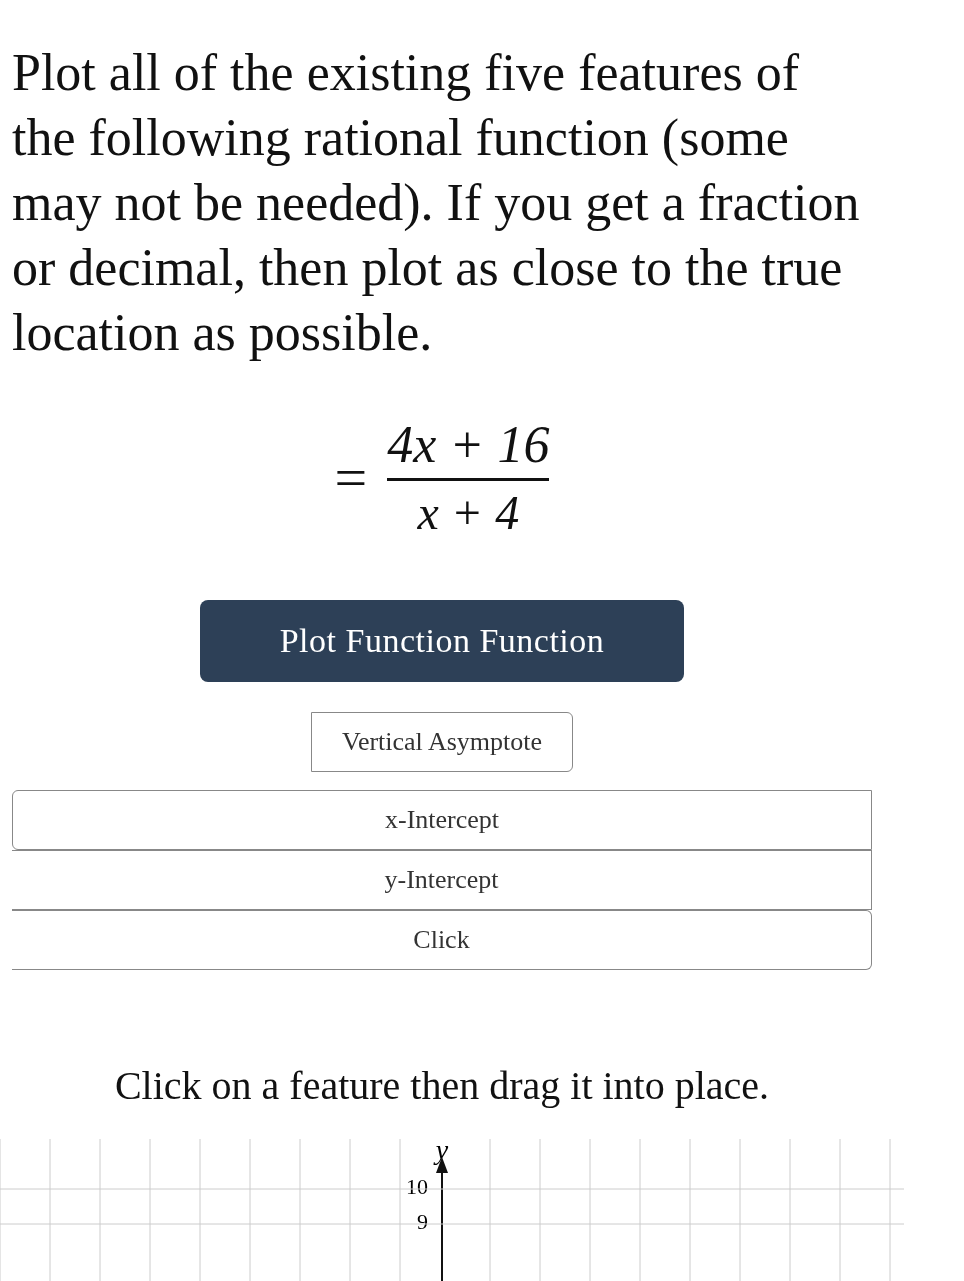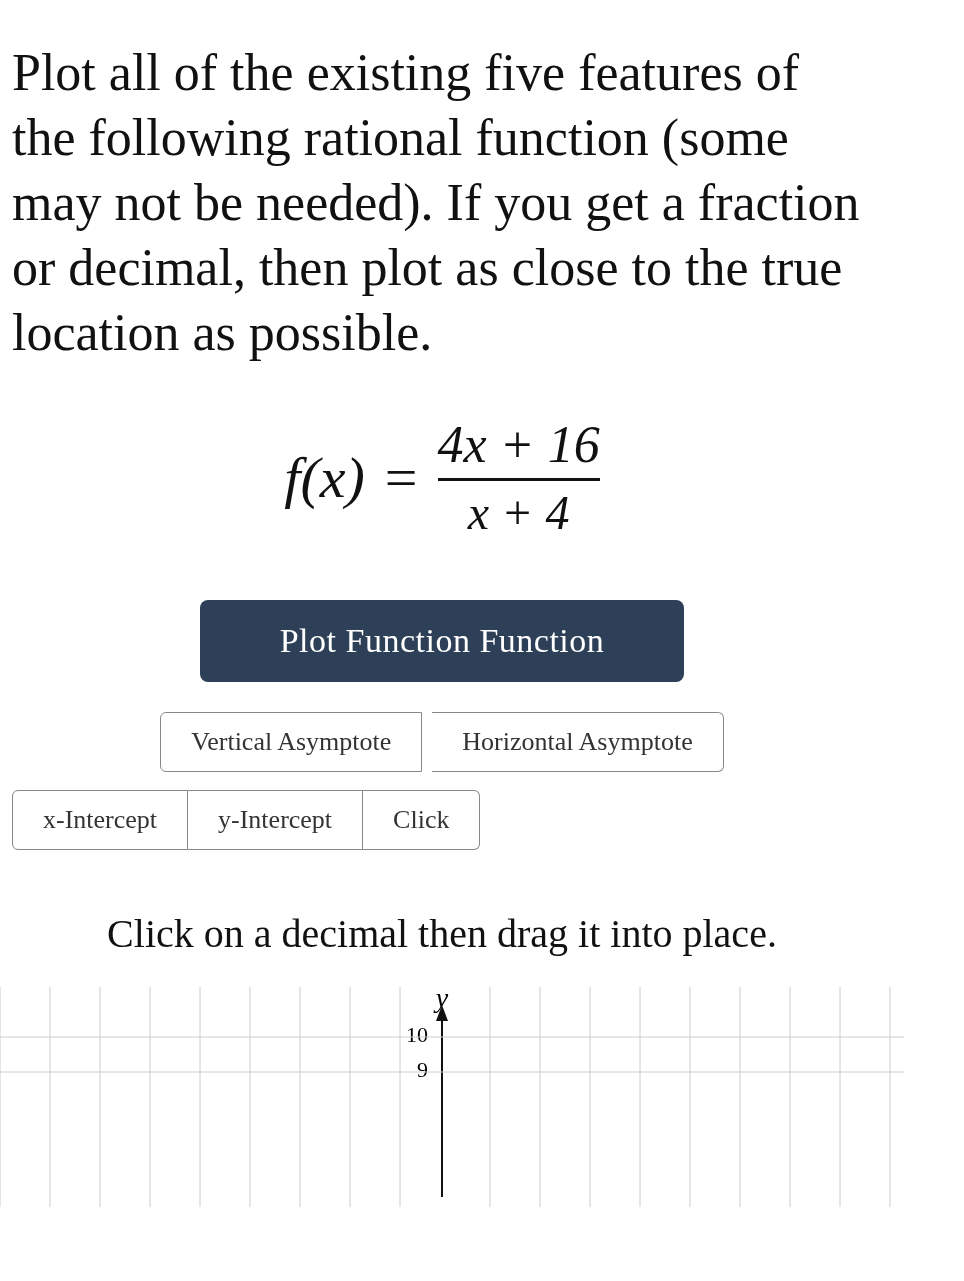--- a/index.html
+++ b/index.html
@@ -102,23 +102,24 @@
 
     .feature-buttons-row1 {
       display: flex;
       justify-content: center;
       gap: 10px;
       margin-bottom: 18px;
     }
 
     .feature-buttons-row2 {
       display: flex;
-      justify-content: flex-start;
+      justify-content: flex-end;
       gap: 0;
-      margin-bottom: 60px;
+      margin-bottom: 92px;
+      flex-direction: column;
     }
 
     .feature-btn {
       background: #ffffff;
       color: #333333;
       border: 1.5px solid #888888;
       padding: 14px 30px;
       font-size: 26px;
       font-family: Georgia, serif;
       cursor: pointer;
@@ -166,45 +167,43 @@
 <body>
 
 <div class="page-container">
 
   <div class="instruction-text">
     <span>Plot all of the existing five features of the following rational function (some may not be needed). If you get a fraction or decimal, then plot as close to the true location as possible.</span>
   </div>
 
   <div class="formula-container">
     <div class="formula">
-      <span class="fx-label">f(x)</span>
       <span class="equals">=</span>
       <span class="fraction">
         <span class="fraction-numerator">4x + 16</span>
         <span class="fraction-denominator">x + 4</span>
       </span>
     </div>
   </div>
 
   <div class="button-container">
     <button class="plot-button">Plot Function Function</button>
   </div>
 
   <div class="feature-buttons-row1">
     <button class="feature-btn">Vertical Asymptote</button>
-    <button class="feature-btn">Horizontal Asymptote</button>
   </div>
 
   <div class="feature-buttons-row2">
     <button class="feature-btn">x-Intercept</button>
     <button class="feature-btn">y-Intercept</button>
     <button class="feature-btn">Click</button>
   </div>
 
-  <div class="drag-instruction">Click on a decimal then drag it into place.</div>
+  <div class="drag-instruction">Click on a feature then drag it into place.</div>
 
   <div class="graph-area">
     <svg width="924" height="220" style="overflow: visible;">
 
       <text x="462" y="20" text-anchor="middle" class="y-axis-label" font-family="Georgia, serif" font-size="28" font-style="italic">y</text>
 
       <line x1="462" y1="30" x2="462" y2="210" stroke="#111" stroke-width="2"></line>
       <polygon points="462,18 456,34 468,34" fill="#111"></polygon>
 
       <text x="448" y="55" text-anchor="end" font-family="Georgia, serif" font-size="22">10</text>

